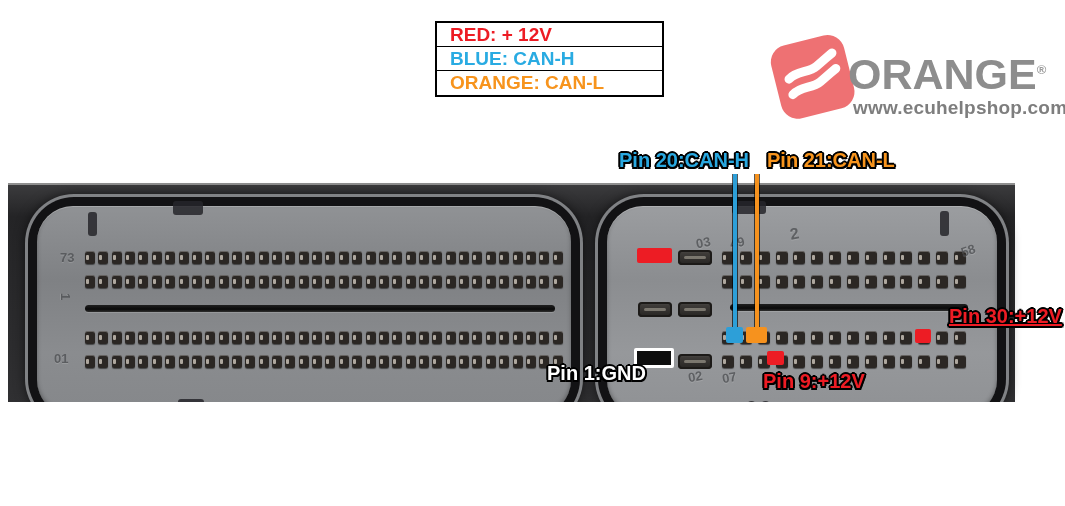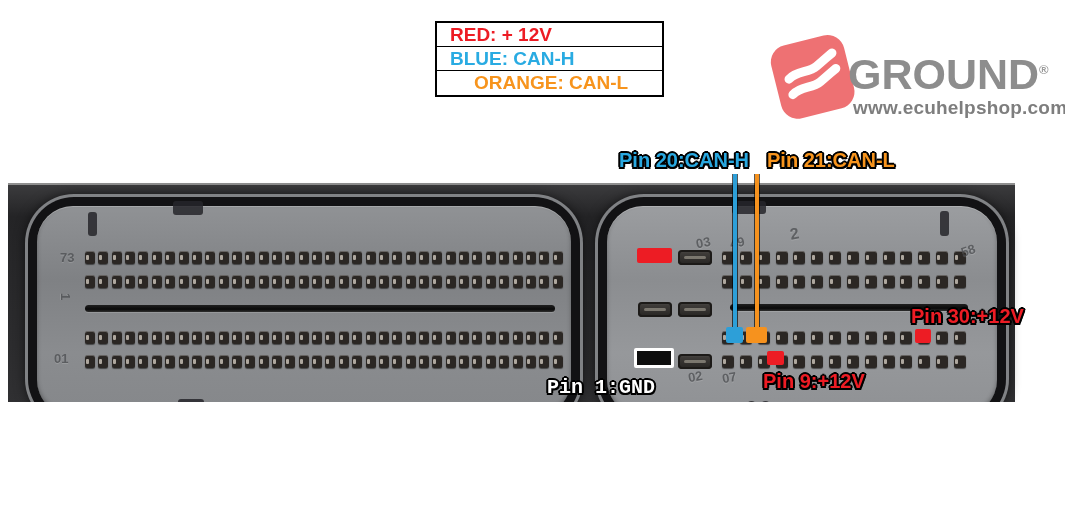--- a/index.html
+++ b/index.html
@@ -16,21 +16,21 @@
   }
   .legend-row {
     height:24px; line-height:23px; padding-left:13px;
     border-bottom:1.5px solid #000;
     font-weight:bold; font-size:19px; white-space:nowrap;
   }
   .legend-row:last-child { border-bottom:none; }
   .lg-red    { color:#ed1c24; }
   .lg-black  { color:#000000; }
   .lg-blue   { color:#29abe2; }
-  .lg-orange { color:#f7941d;margin-left:24px; }
+  .lg-orange { color:#f7941d; }
 
   
   .logo-mark { position:absolute; left:764px; top:26px; }
   .brand-text { position:absolute; left:848px; top:48px; }
   .brand-name {
     font-size:43px; font-weight:bold; color:#8d8d8d; letter-spacing:0px; line-height:44px;
   }
   .brand-reg { font-size:13px; color:#9a9a9a; vertical-align:super; font-weight:bold; }
   .brand-site {
     font-size:19px; font-weight:bold; color:#7e7e7e; letter-spacing:0.2px; margin-top:1px; padding-left:5px;
@@ -133,21 +133,21 @@
   <div class="logo-mark">
     <svg width="100" height="100" viewBox="0 0 100 100">
       <g transform="rotate(-14 50 50)">
         <rect x="11" y="13" width="75" height="75" rx="17" fill="#ee7173"></rect>
         <path d="M25 47 C35 40 45 46 55 41 C62 37.5 67 35 73 32" stroke="#ffffff" stroke-width="9" fill="none" stroke-linecap="round"></path>
         <path d="M25 63 C35 56 45 62 55 57 C62 53.5 67 51 73 48" stroke="#ffffff" stroke-width="9" fill="none" stroke-linecap="round"></path>
       </g>
     </svg>
   </div>
   <div class="brand-text">
-    <div class="brand-name"><span>GROUND</span><span class="brand-reg">®</span></div>
+    <div class="brand-name"><span>ORANGE</span><span class="brand-reg">®</span></div>
     <div class="brand-site">www.ecuhelpshop.com</div>
   </div>
 
   <div class="photo">
 
     <div class="shell shell-left">
       <div class="face"></div>
     </div>
 
     <div class="shell shell-right">
@@ -414,18 +414,18 @@
 
     <div class="marker" style="left:637px; top:248px; width:35px; height:15px; background:#ed1c24;"></div>
     <div class="marker" style="left:634px; top:348px; width:40px; height:20px; background:#0d0d0d; border:3px solid #fff;"></div>
     <div class="marker" style="left:726px; top:327px; width:17px; height:16px; background:#2d9fd8;"></div>
     <div class="marker" style="left:746px; top:327px; width:21px; height:16px; background:#f6921e;"></div>
     <div class="marker" style="left:767px; top:351px; width:17px; height:14px; background:#ed1c24;"></div>
     <div class="marker" style="left:915px; top:329px; width:16px; height:14px; background:#ed1c24;"></div>
 
     <div class="pin-label lbl-blue" style="left:590px; top:149px;padding-left:29px;">Pin 20:CAN-H</div>
     <div class="pin-label lbl-orange" style="left:752px; top:149px;">Pin 21:CAN-L</div>
-    <div class="pin-label lbl-red" style="left:911px; top:305px;">Pin 30:+12V</div>
+    <div class="pin-label lbl-red" style="left:949px; top:305px;text-decoration:underline;">Pin 30:+12V</div>
     <div class="pin-label lbl-red" style="left:763px; top:370px;">Pin 9:+12V</div>
-    <div class="pin-label lbl-white" style="left:547px; top:376px;font-family:Liberation Mono, monospace;">Pin 1:GND</div>
+    <div class="pin-label lbl-white" style="left:547px; top:362px;">Pin 1:GND</div>
   </div>
 
 </div>
 
 </body></html>

